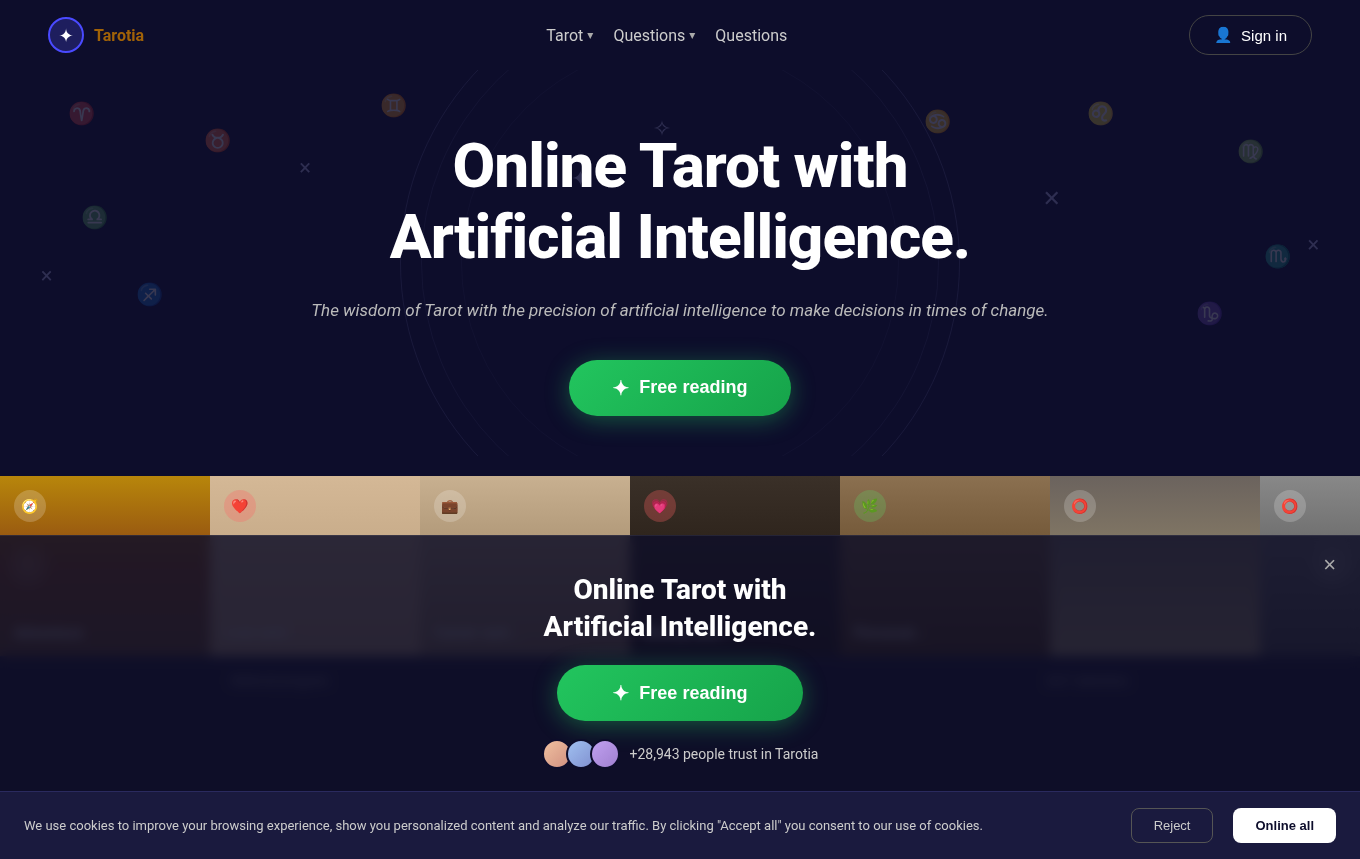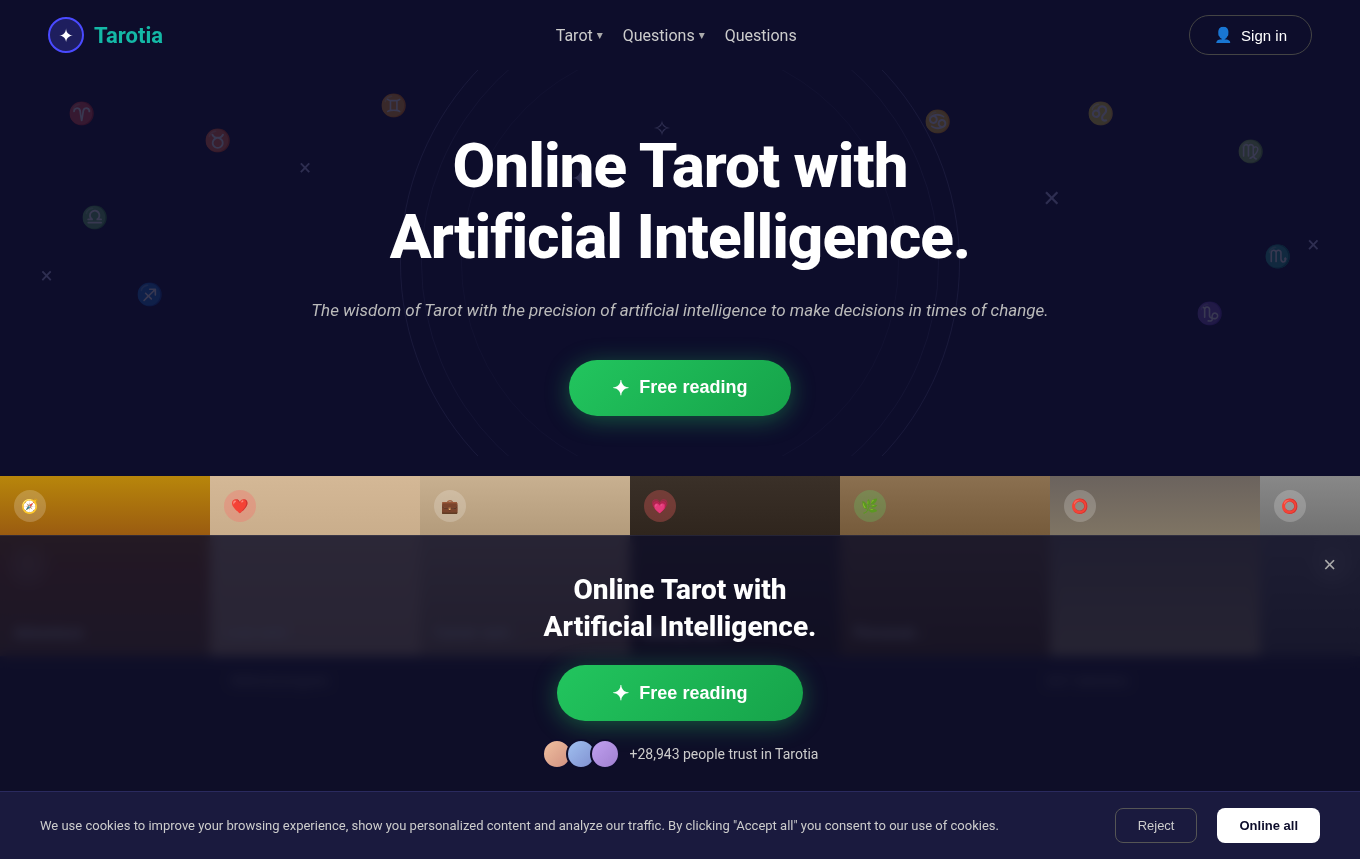--- a/index.html
+++ b/index.html
@@ -28,21 +28,21 @@
       gap: 10px;
     }
     .logo-icon {
       width: 36px; height: 36px;
       background: #1e1e5e;
       border-radius: 50%;
       display: flex; align-items: center; justify-content: center;
       border: 2px solid #4a4aff;
     }
     .logo-star { color: #fff; font-size: 18px; }
-    .logo-text { font-size: 22px; font-weight: 700; color: #14b8a6; }
+    .logo-text { font-size: 16px; font-weight: 700; color: #a16207; }
     .nav-center {
       display: flex;
       align-items: center;
       gap: 20px;
     }
     .nav-item {
       display: flex; align-items: center; gap: 4px;
       font-size: 16px; color: #ccc; cursor: pointer;
     }
     .nav-chevron { font-size: 12px; color: #aaa; }
@@ -247,21 +247,21 @@
     .avatar-1 { background: linear-gradient(135deg, #f0c0a0, #d09080); }
     .avatar-2 { background: linear-gradient(135deg, #a0c0f0, #8090d0); }
     .avatar-3 { background: linear-gradient(135deg, #c0a0f0, #a080d0); }
 
     
     .cookie-banner {
       position: fixed;
       bottom: 0; left: 0; right: 0;
       background: #1a1a3e;
       border-top: 1px solid #2a2a5e;
-      padding: 16px 40px;
+      padding: 16px 24px;
       display: flex;
       align-items: center;
       justify-content: space-between;
       z-index: 200;
       font-size: 13px;
       color: #ccc;
       gap: 24px;
     }
     .cookie-text { flex: 1; line-height: 1.5; }
     .cookie-btns { display: flex; gap: 20px; flex-shrink: 0; }

